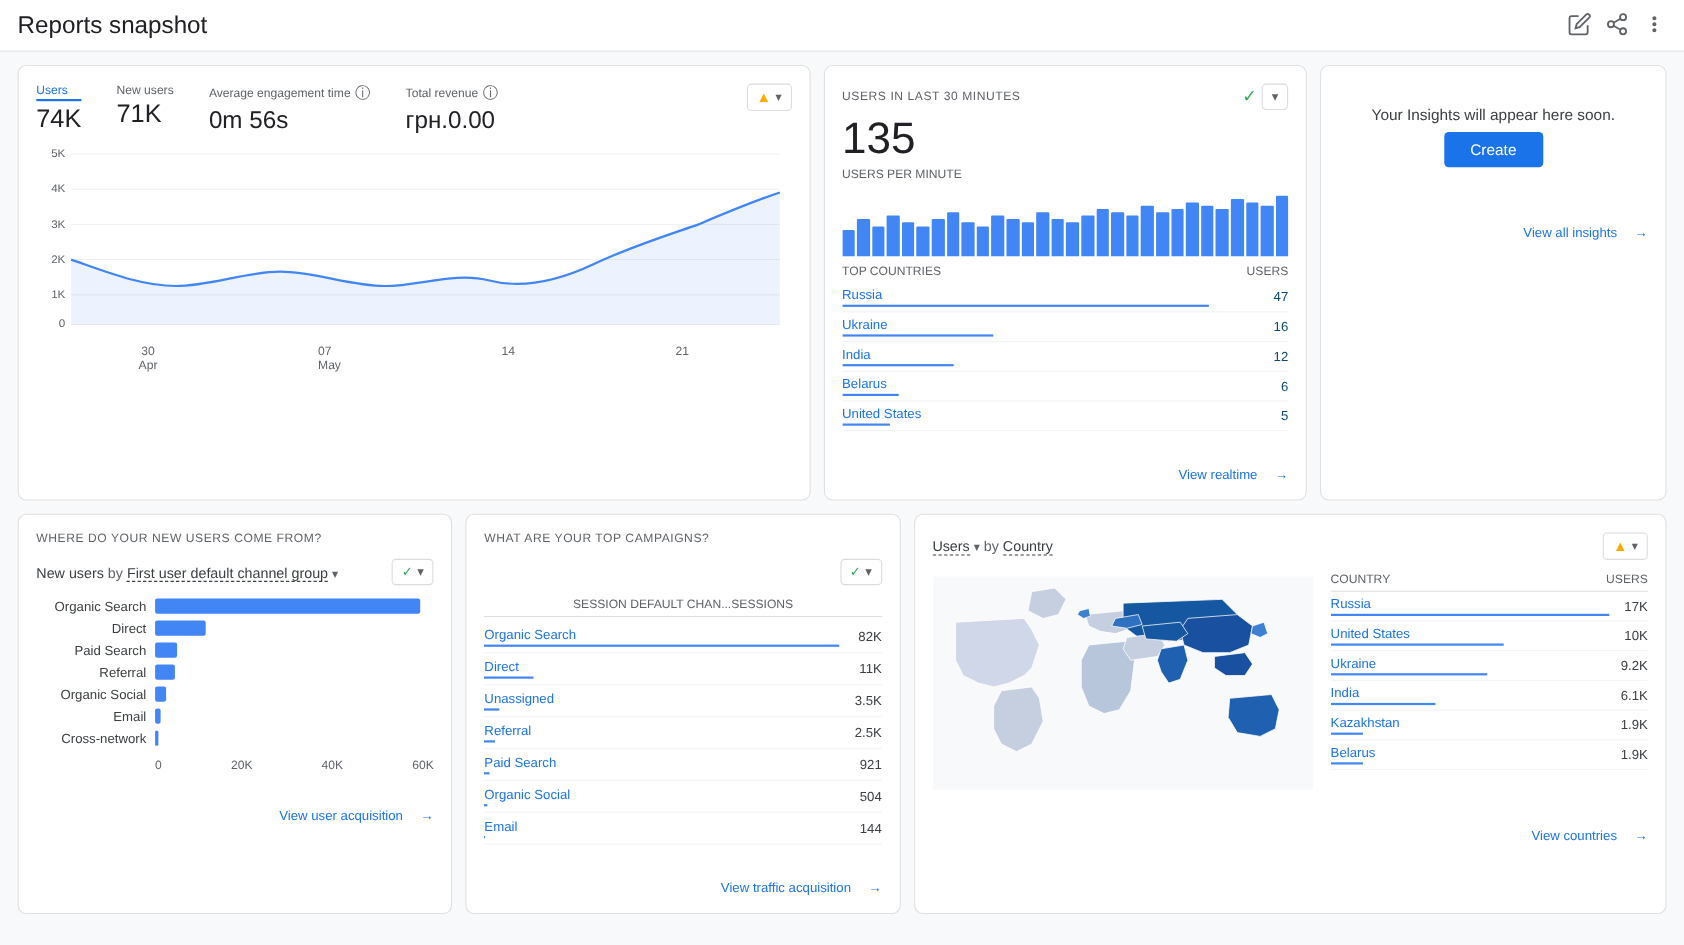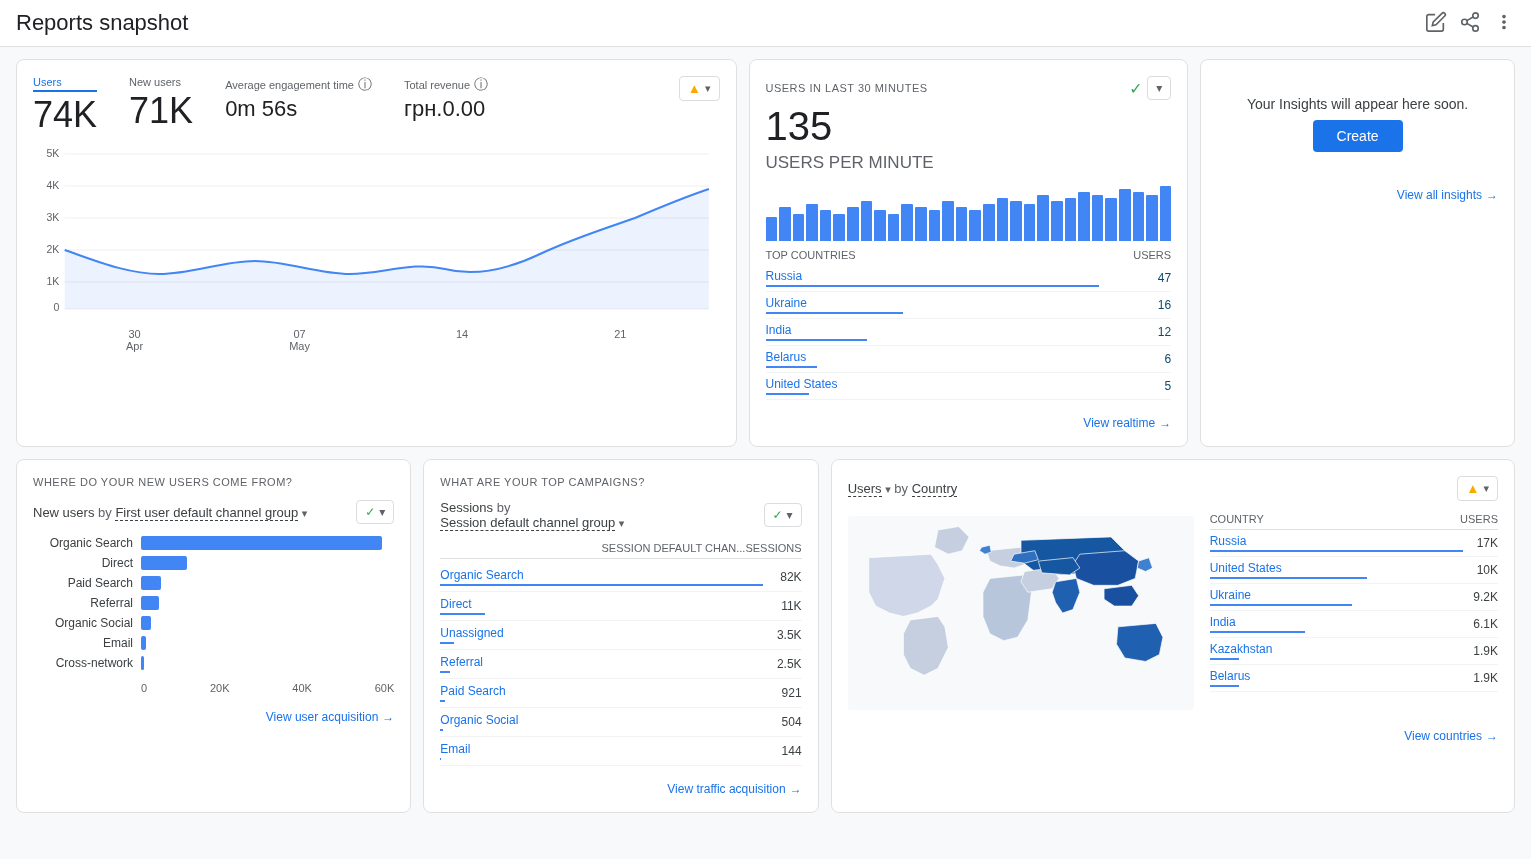--- a/index.html
+++ b/index.html
@@ -18,21 +18,21 @@
     .top-row { display: flex; gap: 12px; }
     .card-users { flex: 2.2; }
     .card-realtime { flex: 1.3; }
     .card-insights { flex: 0.9; }
 
     
     .metrics-row { display: flex; gap: 32px; align-items: flex-start; margin-bottom: 8px; }
     .metric-item { display: flex; flex-direction: column; }
     .metric-label { font-size: 11px; color: #5f6368; margin-bottom: 2px; display: flex; align-items: center; gap: 4px; }
     .metric-label.active { color: #1a73e8; border-bottom: 2px solid #1a73e8; padding-bottom: 2px; }
-    .metric-value { font-size: 36px; font-weight: 400; color: #202124; }
+    .metric-value { font-size: 23px; font-weight: 400; color: #202124; }
     .metric-value.small { font-size: 22px; }
     .info-icon { color: #5f6368; font-size: 14px; cursor: pointer; }
     .alert-btn { margin-left: auto; display: flex; align-items: center; gap: 4px; border: 1px solid #dadce0; border-radius: 4px; padding: 4px 8px; cursor: pointer; color: #5f6368; background: #fff; }
 
     
     .chart-container { position: relative; height: 180px; margin-top: 8px; }
     .chart-svg { width: 100%; height: 100%; }
 
     
     .date-labels { display: flex; justify-content: space-around; padding: 4px 20px 0; color: #5f6368; font-size: 11px; }
@@ -41,21 +41,21 @@
     .realtime-label { font-size: 11px; color: #5f6368; letter-spacing: 0.5px; text-transform: uppercase; display: flex; align-items: center; justify-content: space-between; }
     .realtime-number { font-size: 40px; font-weight: 300; color: #202124; margin: 4px 0; }
     .bar-chart-mini { display: flex; align-items: flex-end; gap: 2px; height: 60px; margin: 8px 0; }
     .bar-mini { background: #4285f4; border-radius: 1px 1px 0 0; flex: 1; min-width: 4px; }
     .countries-table { margin-top: 8px; }
     .countries-header { display: flex; justify-content: space-between; font-size: 11px; color: #5f6368; text-transform: uppercase; margin-bottom: 4px; }
     .country-row { display: flex; justify-content: space-between; align-items: center; padding: 4px 0; border-bottom: 1px solid #f1f3f4; }
     .country-name { color: #1a73e8; font-size: 12px; cursor: pointer; }
     .country-bar { height: 2px; background: #4285f4; margin-top: 2px; }
     .country-users { font-size: 12px; color: #0c4a6e; }
-    .view-link { color: #1a73e8; font-size: 12px; cursor: pointer; display: flex; align-items: center; gap: 4px; margin-top: 4px; }
+    .view-link { color: #1a73e8; font-size: 12px; cursor: pointer; display: flex; align-items: center; gap: 16px; margin-top: 20px; }
 
     
     .insights-header { display: flex; align-items: center; gap: 8px; font-size: 14px; color: #3c4043; margin-bottom: 16px; }
     .insights-content { text-align: center; padding: 20px 8px; }
     .insights-title { font-size: 14px; font-weight: 500; margin-bottom: 8px; }
     .insights-desc { font-size: 12px; color: #5f6368; line-height: 1.5; margin-bottom: 16px; }
     .learn-more { color: #1a73e8; cursor: pointer; }
     .create-btn { background: #1a73e8; color: #fff; border: none; border-radius: 4px; padding: 8px 24px; font-size: 14px; cursor: pointer; }
 
     
@@ -70,21 +70,21 @@
 
     
     .hbar-container { margin: 8px 0; }
     .hbar-row { display: flex; align-items: center; margin: 6px 0; gap: 8px; }
     .hbar-label { width: 100px; font-size: 12px; color: #3c4043; text-align: right; flex-shrink: 0; }
     .hbar-track { flex: 1; height: 14px; position: relative; }
     .hbar-fill { height: 14px; background: #4285f4; border-radius: 2px; }
     .hbar-axis { display: flex; justify-content: space-between; padding: 4px 0 0 108px; color: #5f6368; font-size: 11px; }
 
     
-    .camp-header { display: flex; justify-content: flex-end; font-size: 11px; color: #5f6368; text-transform: uppercase; border-bottom: 1px solid #e0e0e0; padding-bottom: 4px; margin-bottom: 4px; }
+    .camp-header { display: flex; justify-content: center; font-size: 11px; color: #5f6368; text-transform: uppercase; border-bottom: 1px solid #e0e0e0; padding-bottom: 4px; margin-bottom: 4px; }
     .camp-row { display: flex; justify-content: space-between; align-items: center; padding: 5px 0; border-bottom: 1px solid #f1f3f4; }
     .camp-name { color: #1a73e8; font-size: 12px; cursor: pointer; }
     .camp-bar { height: 2px; background: #4285f4; margin-top: 2px; }
     .camp-val { font-size: 12px; color: #3c4043; }
 
     
     .map-container { height: 200px; display: flex; align-items: center; justify-content: center; }
     .country-list-header { display: flex; justify-content: space-between; font-size: 11px; color: #5f6368; text-transform: uppercase; padding-bottom: 4px; border-bottom: 1px solid #e0e0e0; }
     .country-list-row { display: flex; justify-content: space-between; align-items: center; padding: 4px 0; border-bottom: 1px solid #f1f3f4; }
     .country-list-name { color: #1a73e8; font-size: 12px; cursor: pointer; }
@@ -177,38 +177,38 @@
           <text x="25" y="141" text-anchor="end" font-size="10" fill="#5f6368">1K</text>
           <text x="25" y="167" text-anchor="end" font-size="10" fill="#5f6368">0</text>
 
           <path d="M30,106 C60,117 90,130 120,130 C150,130 180,117 210,117 C240,117 270,130 300,130 C330,130 360,117 390,125 C420,133 450,125 480,110 C510,95 540,85 570,74 C590,65 620,52 640,45 L640,165 L30,165 Z" fill="rgba(66,133,244,0.1)"></path>
 
           <path d="M30,106 C60,117 90,130 120,130 C150,130 180,117 210,117 C240,117 270,130 300,130 C330,130 360,117 390,125 C420,133 450,125 480,110 C510,95 540,85 570,74 C590,65 620,52 640,45" fill="none" stroke="#4285f4" stroke-width="2"></path>
         </svg>
       </div>
       <div class="date-labels">
         <span style="text-align:center;">30<br>Apr</span>
-        <span style="text-align:center;">07<br>May</span>
+        <span style="">07<br>May</span>
         <span>14</span>
         <span>21</span>
       </div>
     </div>
 
     <div class="card card-realtime">
       <div class="realtime-label">
         <span>USERS IN LAST 30 MINUTES</span>
         <div style="display:flex;align-items:center;gap:4px;">
           <span style="color:#34a853;font-size:16px;">✓</span>
           <button class="dropdown-btn">
             <span>▾</span>
           </button>
         </div>
       </div>
       <div class="realtime-number">135</div>
-      <div class="metric-label" style="font-size:17px;color:#5f6368;text-transform:uppercase;">USERS PER MINUTE</div>
+      <div class="metric-label" style="font-size:11px;color:#5f6368;text-transform:uppercase;">USERS PER MINUTE</div>
 
       <div class="bar-chart-mini" id="miniBarChart">
           <div class="bar-mini" style="height: 24.4444px;"></div>
           <div class="bar-mini" style="height: 33.6111px;"></div>
           <div class="bar-mini" style="height: 27.5px;"></div>
           <div class="bar-mini" style="height: 36.6667px;"></div>
           <div class="bar-mini" style="height: 30.5556px;"></div>
           <div class="bar-mini" style="height: 27.5px;"></div>
           <div class="bar-mini" style="height: 33.6111px;"></div>
           <div class="bar-mini" style="height: 39.7222px;"></div>
@@ -374,26 +374,20 @@
         <a class="view-link">
           <span>View user acquisition</span>
           <span>→</span>
         </a>
       </div>
     </div>
 
     <div class="card card-campaigns">
       <div class="section-title">WHAT ARE YOUR TOP CAMPAIGNS?</div>
       <div class="card-header-row">
-        <div>
-          <span style="font-size:13px;color:#3c4043;">Sessions</span>
-          <span style="font-size:13px;color:#5f6368;"> by</span><br>
-          <span style="font-size:13px;color:#3c4043;border-bottom:1px dashed #3c4043;cursor:pointer;">Session default channel group</span>
-          <span style="font-size:11px;color:#5f6368;">▾</span>
-        </div>
         <button class="dropdown-btn">
           <span style="color:#34a853;">✓</span>
           <span>▾</span>
         </button>
       </div>
 
       <div class="camp-header">
         <span>SESSION DEFAULT CHAN...</span>
         <span>SESSIONS</span>
       </div>

